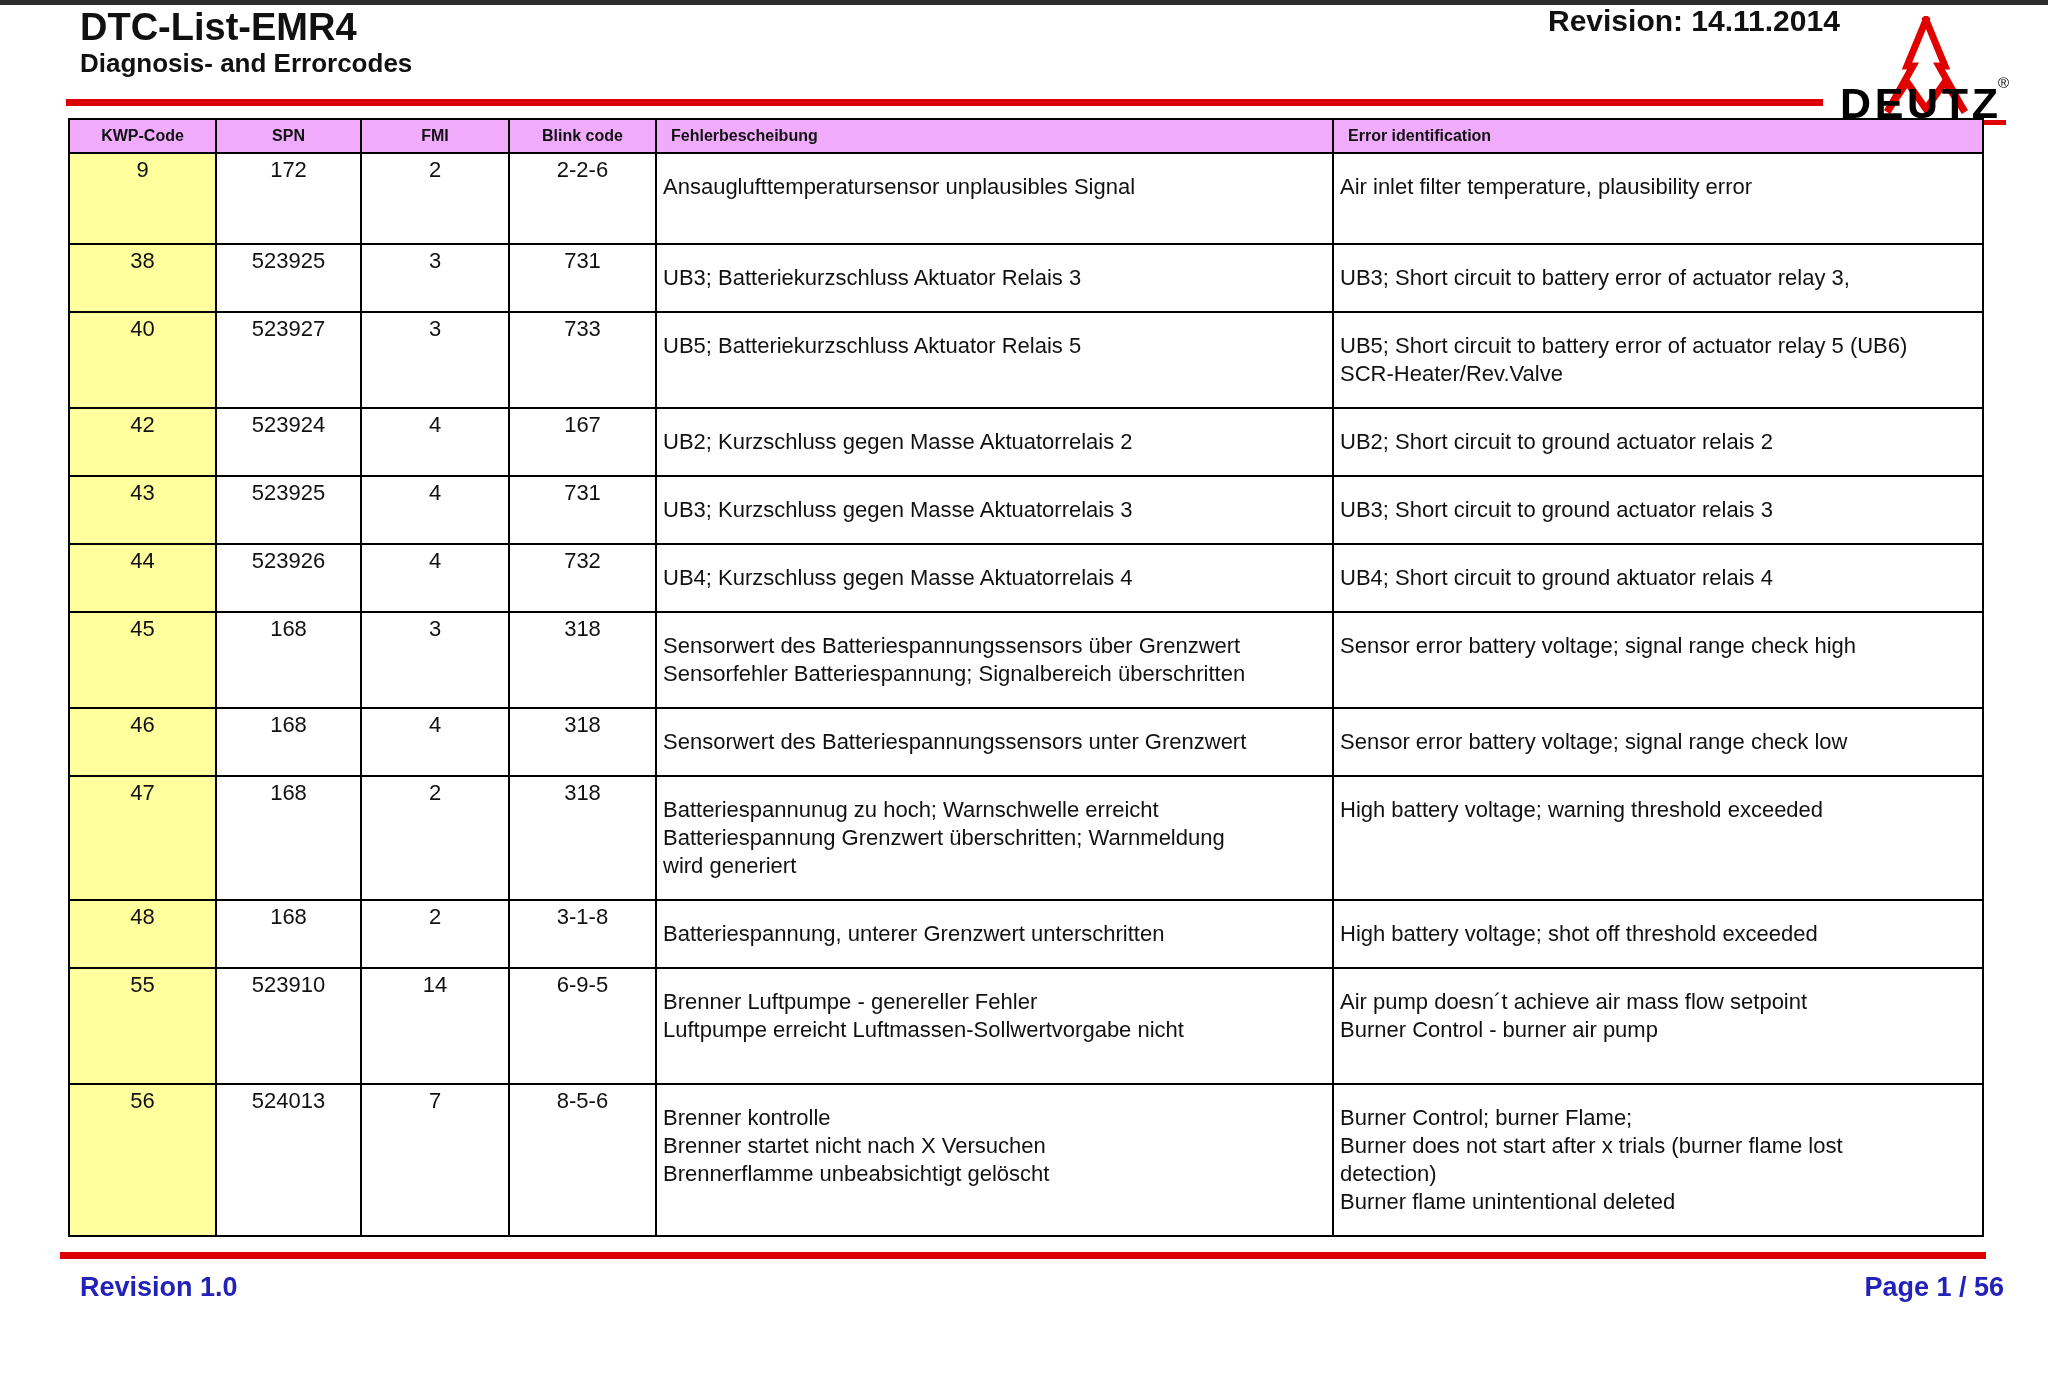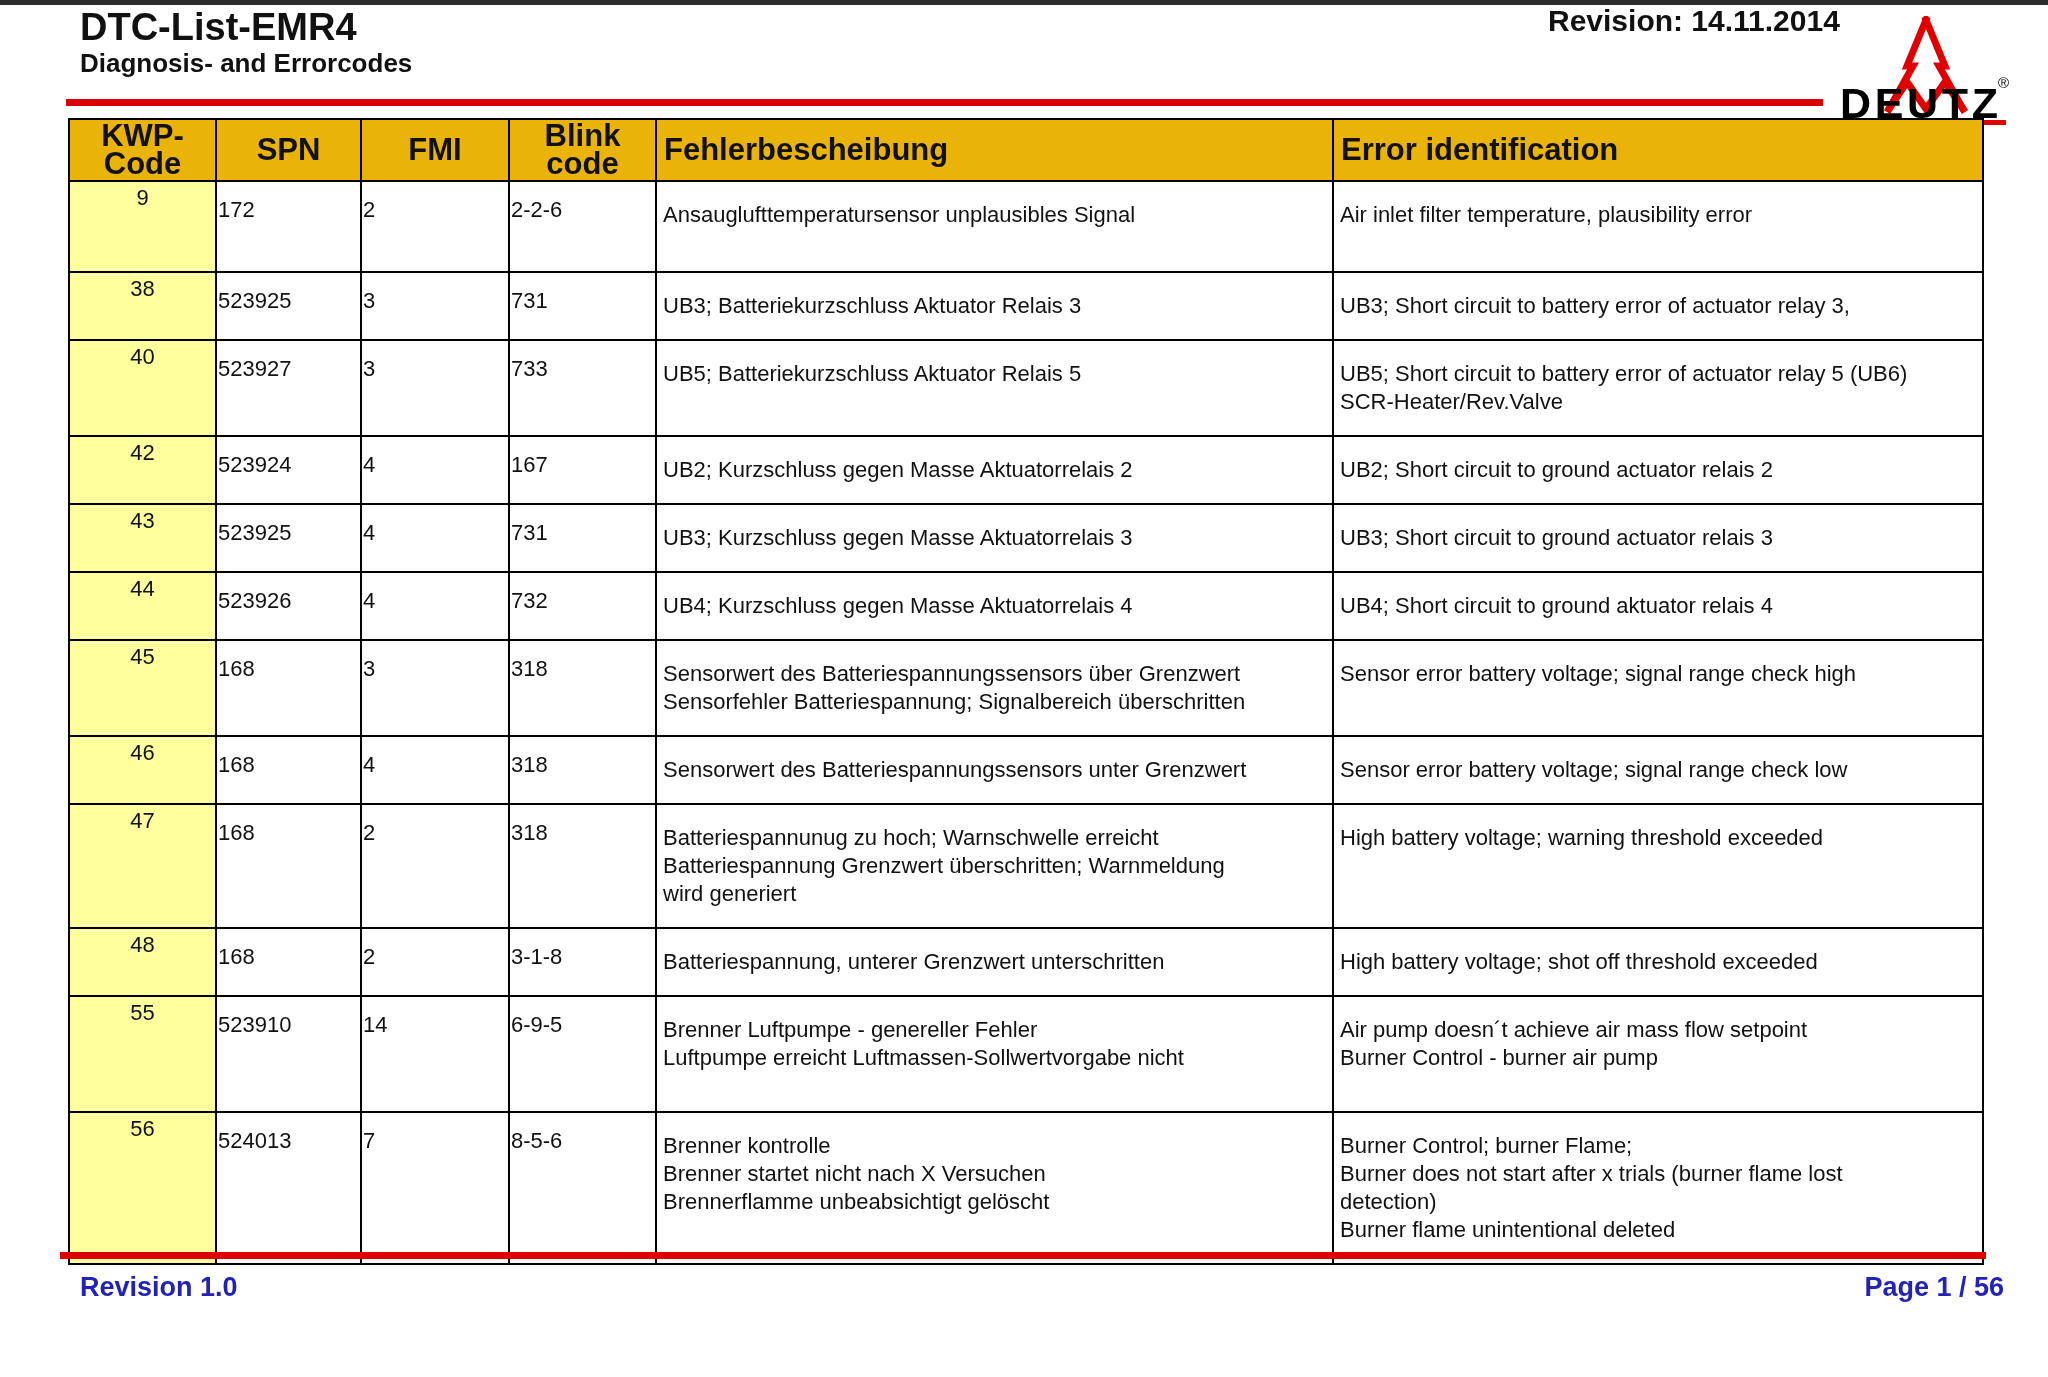--- a/index.html
+++ b/index.html
@@ -50,35 +50,35 @@
     table-layout:fixed;
   }
   table.dtc th, table.dtc td{
     border:2px solid var(--border-black);
     vertical-align:top;
     font-size:22px;
     line-height:28px;
     overflow:hidden;
   }
   table.dtc th{
-    font-size:31px;font-weight:bold;
-    padding:2px 7px;
+    font-size:16px;font-weight:bold;
+    padding:2px 14px;
     vertical-align:middle;
-    background:#eab308;
+    background:#f0abfc;
   }
   th.h-center{text-align:center;}
   th.h-left{text-align:left;}
   td.c-kwp{
     background:var(--row-yellow);
     text-align:center;
     padding-top:2px;
   }
   td.c-num{
-    text-align:left;
-    padding-top:14px;
+    text-align:center;
+    padding-top:2px;
   }
   td.c-txt{
     text-align:left;
     padding:19px 6px;
     white-space:pre-line;
   }
   
   .ftr-rule{
     position:absolute;left:60px;top:1252px;width:1926px;height:7px;
     background:var(--accent-red);

